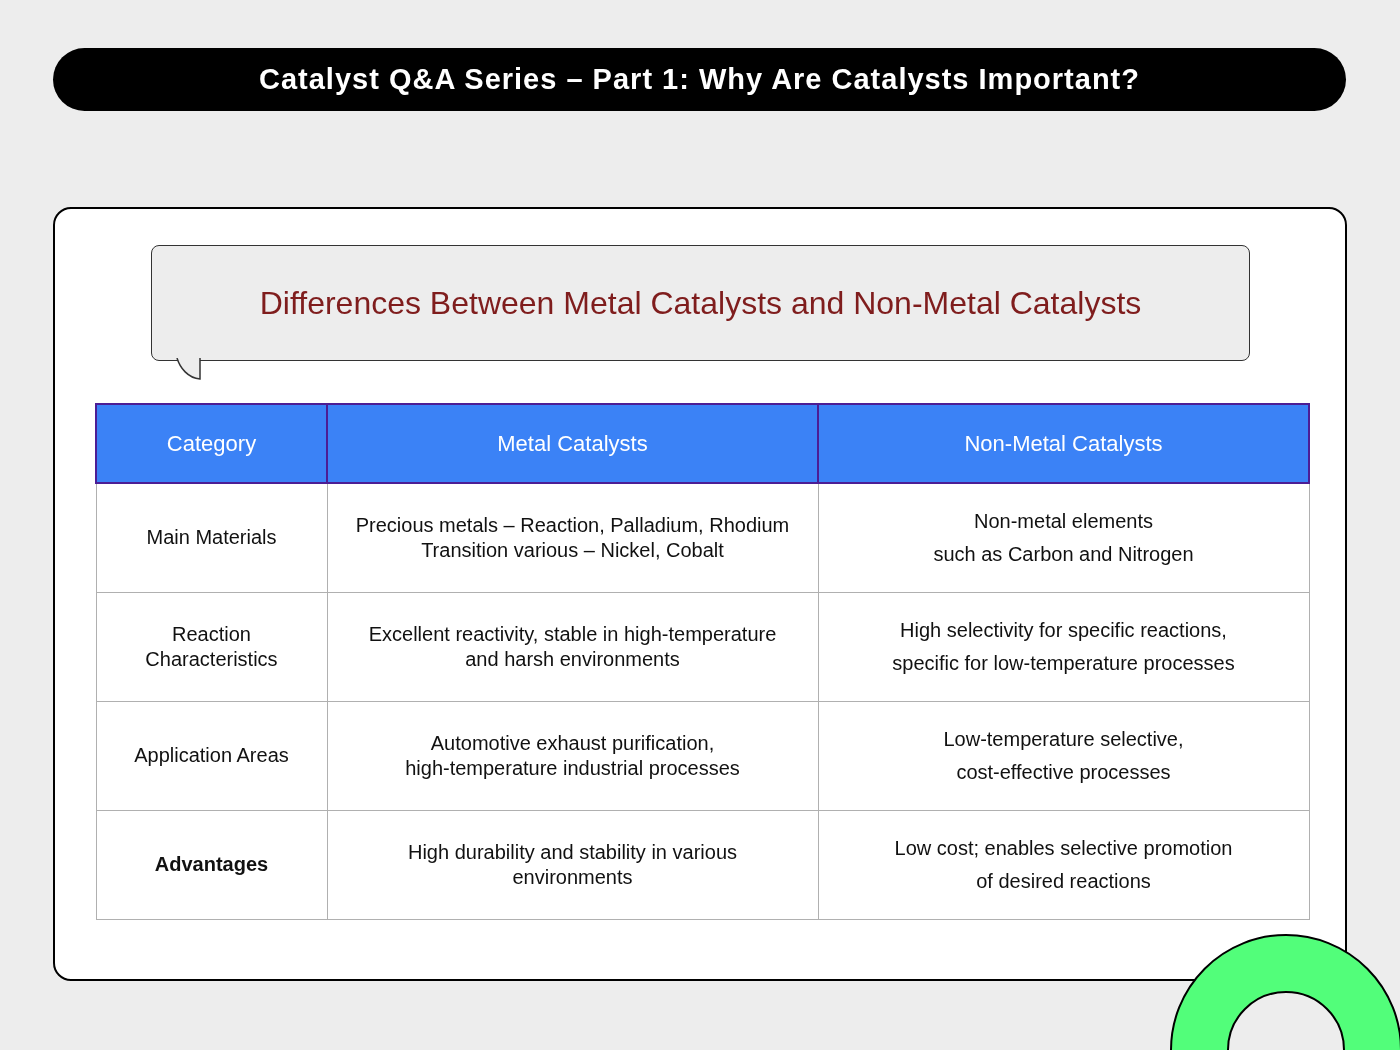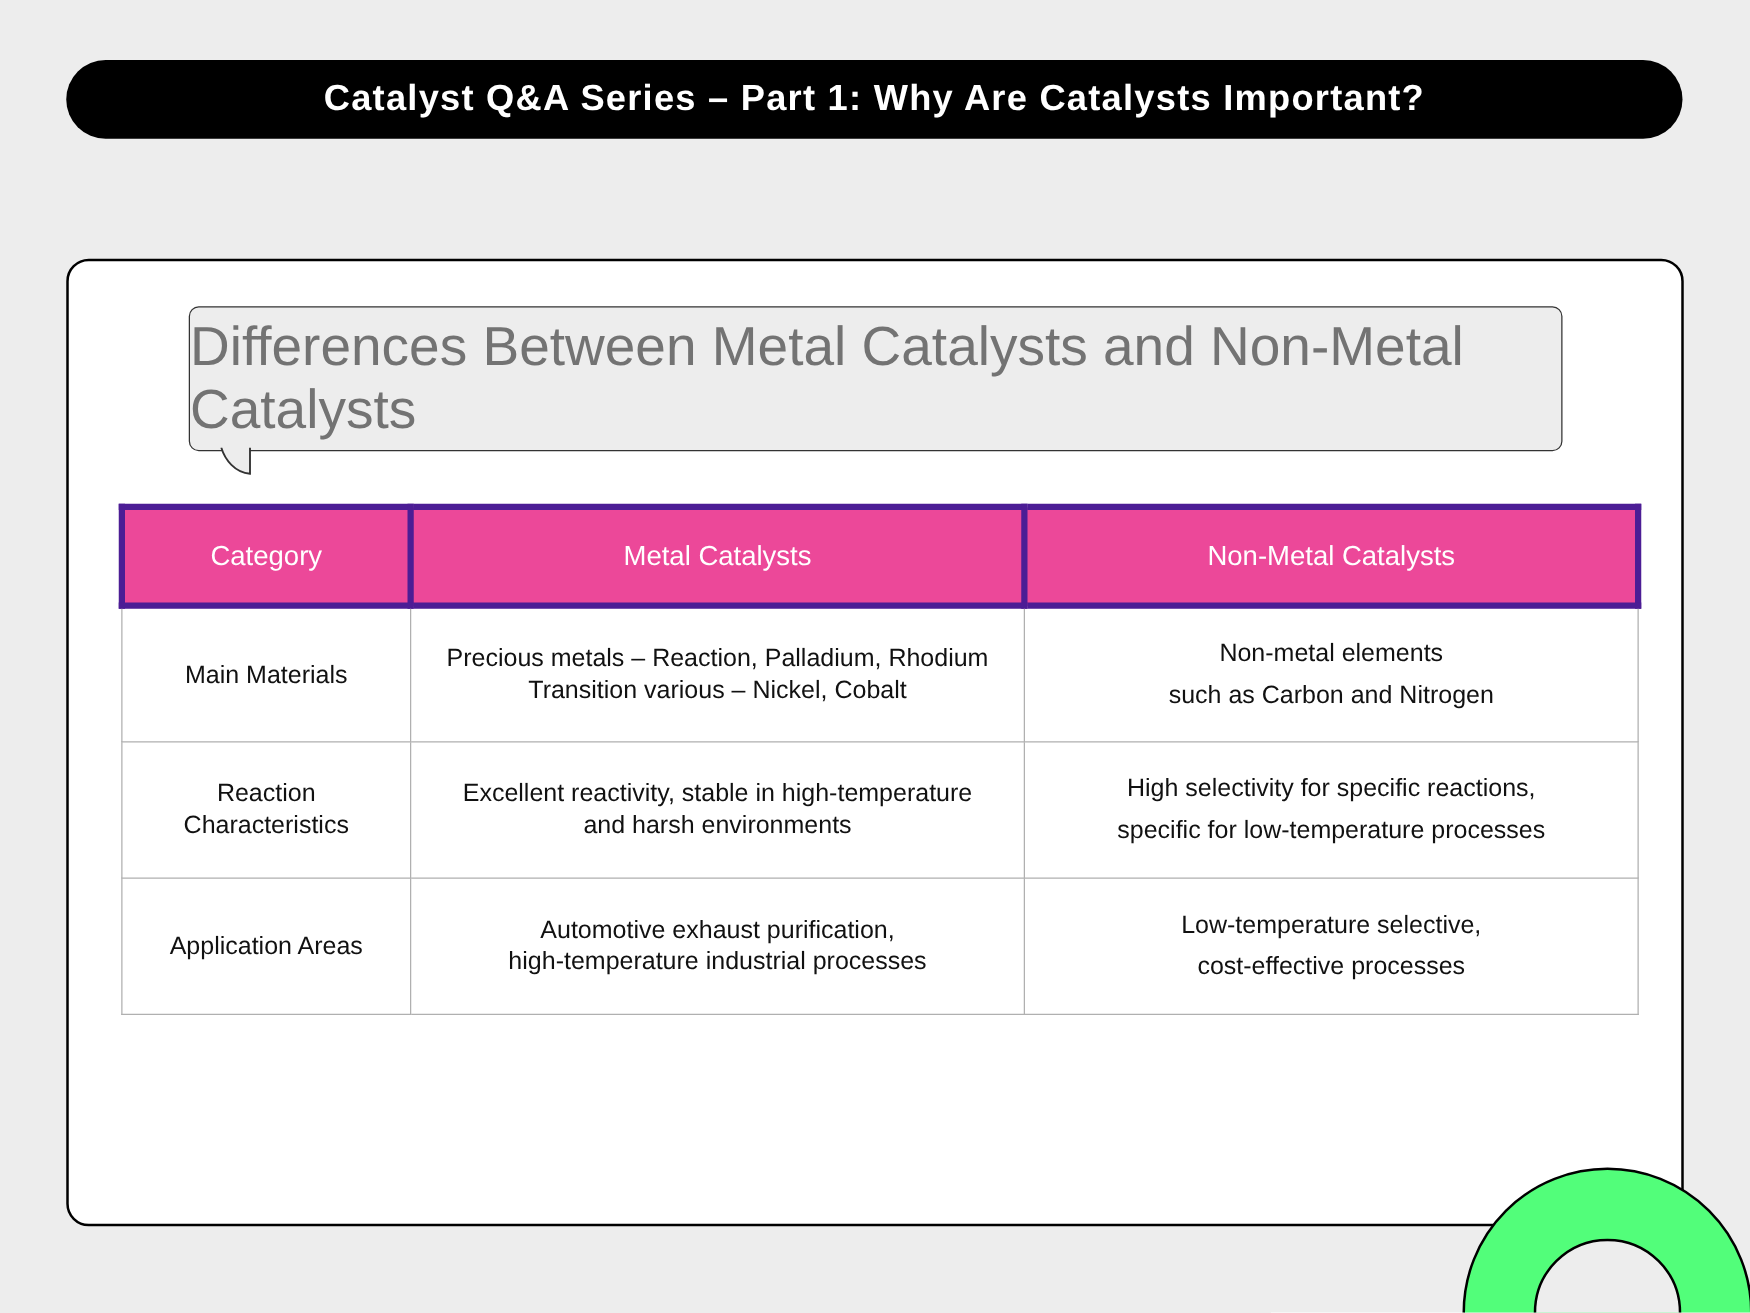--- a/index.html
+++ b/index.html
@@ -36,47 +36,47 @@
       position: absolute;
       left: 151px; top: 245px;
       width: 1099px; height: 116px;
       background: #ededed;
       border: 1.5px solid #333;
       border-radius: 8px;
       display: flex; align-items: center; justify-content: center;
       z-index: 2;
     }
     .bubble span {
-      font-size: 44px;
-      color: #737373;
+      font-size: 32px;
+      color: #7f1d1d;
     }
     .bubble-tail {
       position: absolute;
       left: 176px; top: 358px;
       width: 30px; height: 24px;
       z-index: 3;
     }
     .table-wrap {
       position: absolute;
       left: 95px; top: 403px;
       width: 1213px;
       z-index: 2;
     }
     table {
       width: 100%;
       border-collapse: collapse;
       table-layout: fixed;
     }
     th {
-      background: #ec4899;
+      background: #3b82f6;
       color: #fff;
       font-weight: normal;
       font-size: 22px;
       height: 79px;
-      border: 5px solid #4c1d95;
+      border: 2px solid #4c1d95;
     }
     td {
       border: 1px solid #b0b0b0;
       height: 109px;
       text-align: center;
       vertical-align: middle;
       font-size: 20px;
       line-height: 25px;
       color: #111;
       padding: 0 4px;
@@ -162,19 +162,30 @@
         <td><span>Application Areas</span></td>
         <td>
           <div>Automotive exhaust purification,</div>
           <div>high-temperature industrial processes</div>
         </td>
         <td class="wide-lh">
           <div>Low-temperature selective,</div>
           <div>cost-effective processes</div>
         </td>
       </tr>
+      <tr>
+        <td class="cat-strong"><span>Advantages</span></td>
+        <td>
+          <div>High durability and stability in various</div>
+          <div>environments</div>
+        </td>
+        <td class="wide-lh">
+          <div>Low cost; enables selective promotion</div>
+          <div>of desired reactions</div>
+        </td>
+      </tr>
     </tbody>
   </table>
 </div>
 
 <div class="ring">
   <div class="ring-hole"></div>
 </div>
 
 </body></html>

